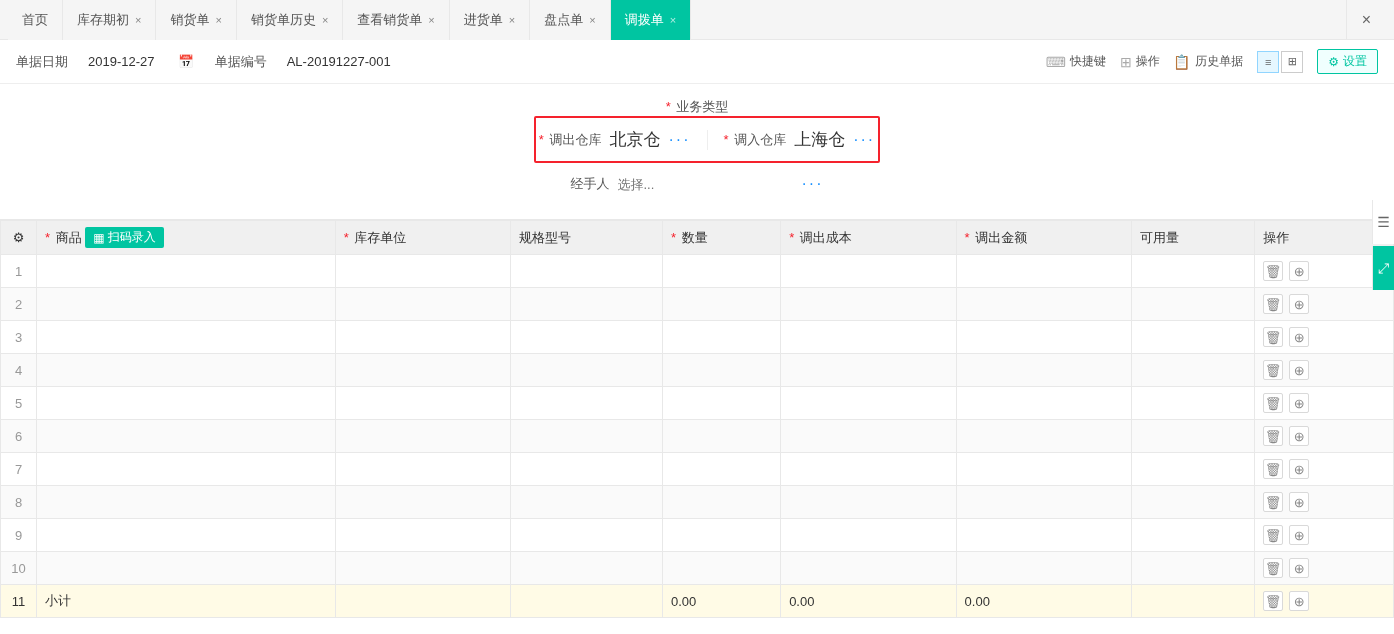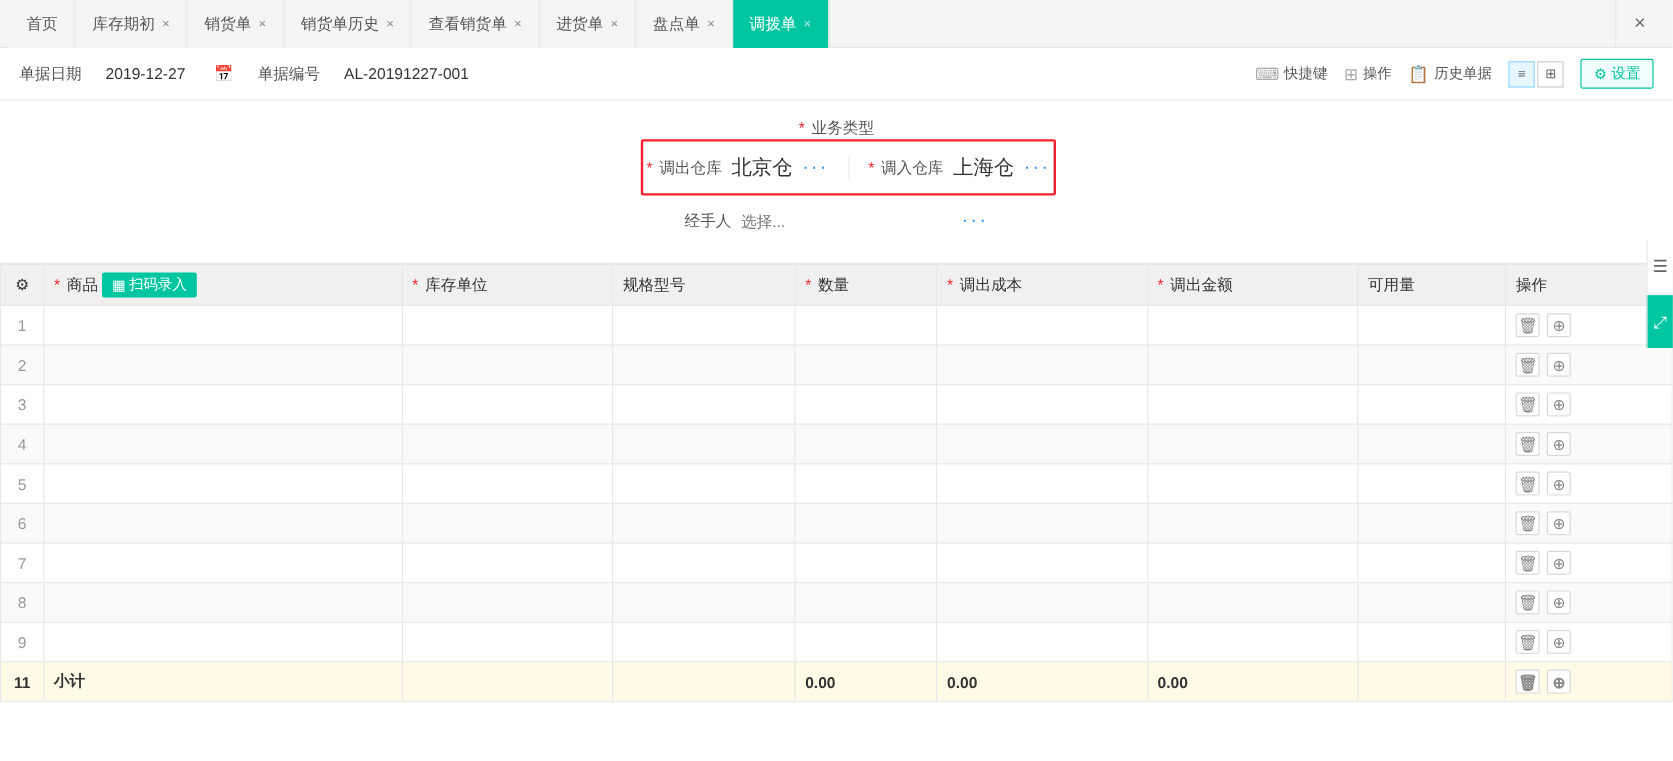--- a/index.html
+++ b/index.html
@@ -122,21 +122,21 @@
       white-space: nowrap;
     }
     tbody tr { background: #fff; }
     tbody tr:nth-child(even) { background: #fafafa; }
     tbody td {
       border: 1px solid #e8e8e8; padding: 6px 8px;
       height: 32px; color: #333;
     }
     .row-num { color: #999; text-align: center; width: 36px; }
     .subtotal-row { background: #fffbe6 !important; }
-    .subtotal-row td { color: #333; font-weight: 700; }
+    .subtotal-row td { color: #333; font-weight: 400; }
 
     .scan-btn {
       display: inline-flex; align-items: center; gap: 3px;
       padding: 2px 8px; background: #00c5a1; color: #fff;
       border-radius: 2px; font-size: 12px; cursor: pointer;
       border: none;
     }
 
     .action-icons { display: flex; align-items: center; gap: 6px; }
     .action-icon {
@@ -455,20 +455,36 @@
       <td></td>
       <td></td>
       <td></td>
       <td>
         <div class="action-icons">
           <span class="action-icon">🗑</span>
           <span class="action-icon">⊕</span>
         </div>
       </td>
     </tr>
+        <tr>
+      <td class="row-num">10</td>
+      <td colspan="1"></td>
+      <td></td>
+      <td></td>
+      <td></td>
+      <td></td>
+      <td></td>
+      <td></td>
+      <td>
+        <div class="action-icons">
+          <span class="action-icon">🗑</span>
+          <span class="action-icon">⊕</span>
+        </div>
+      </td>
+    </tr>
         <tr class="subtotal-row">
       <td class="row-num">11</td>
       <td>小计</td>
       <td></td>
       <td></td>
       <td>0.00</td>
       <td>0.00</td>
       <td>0.00</td>
       <td></td>
       <td>

